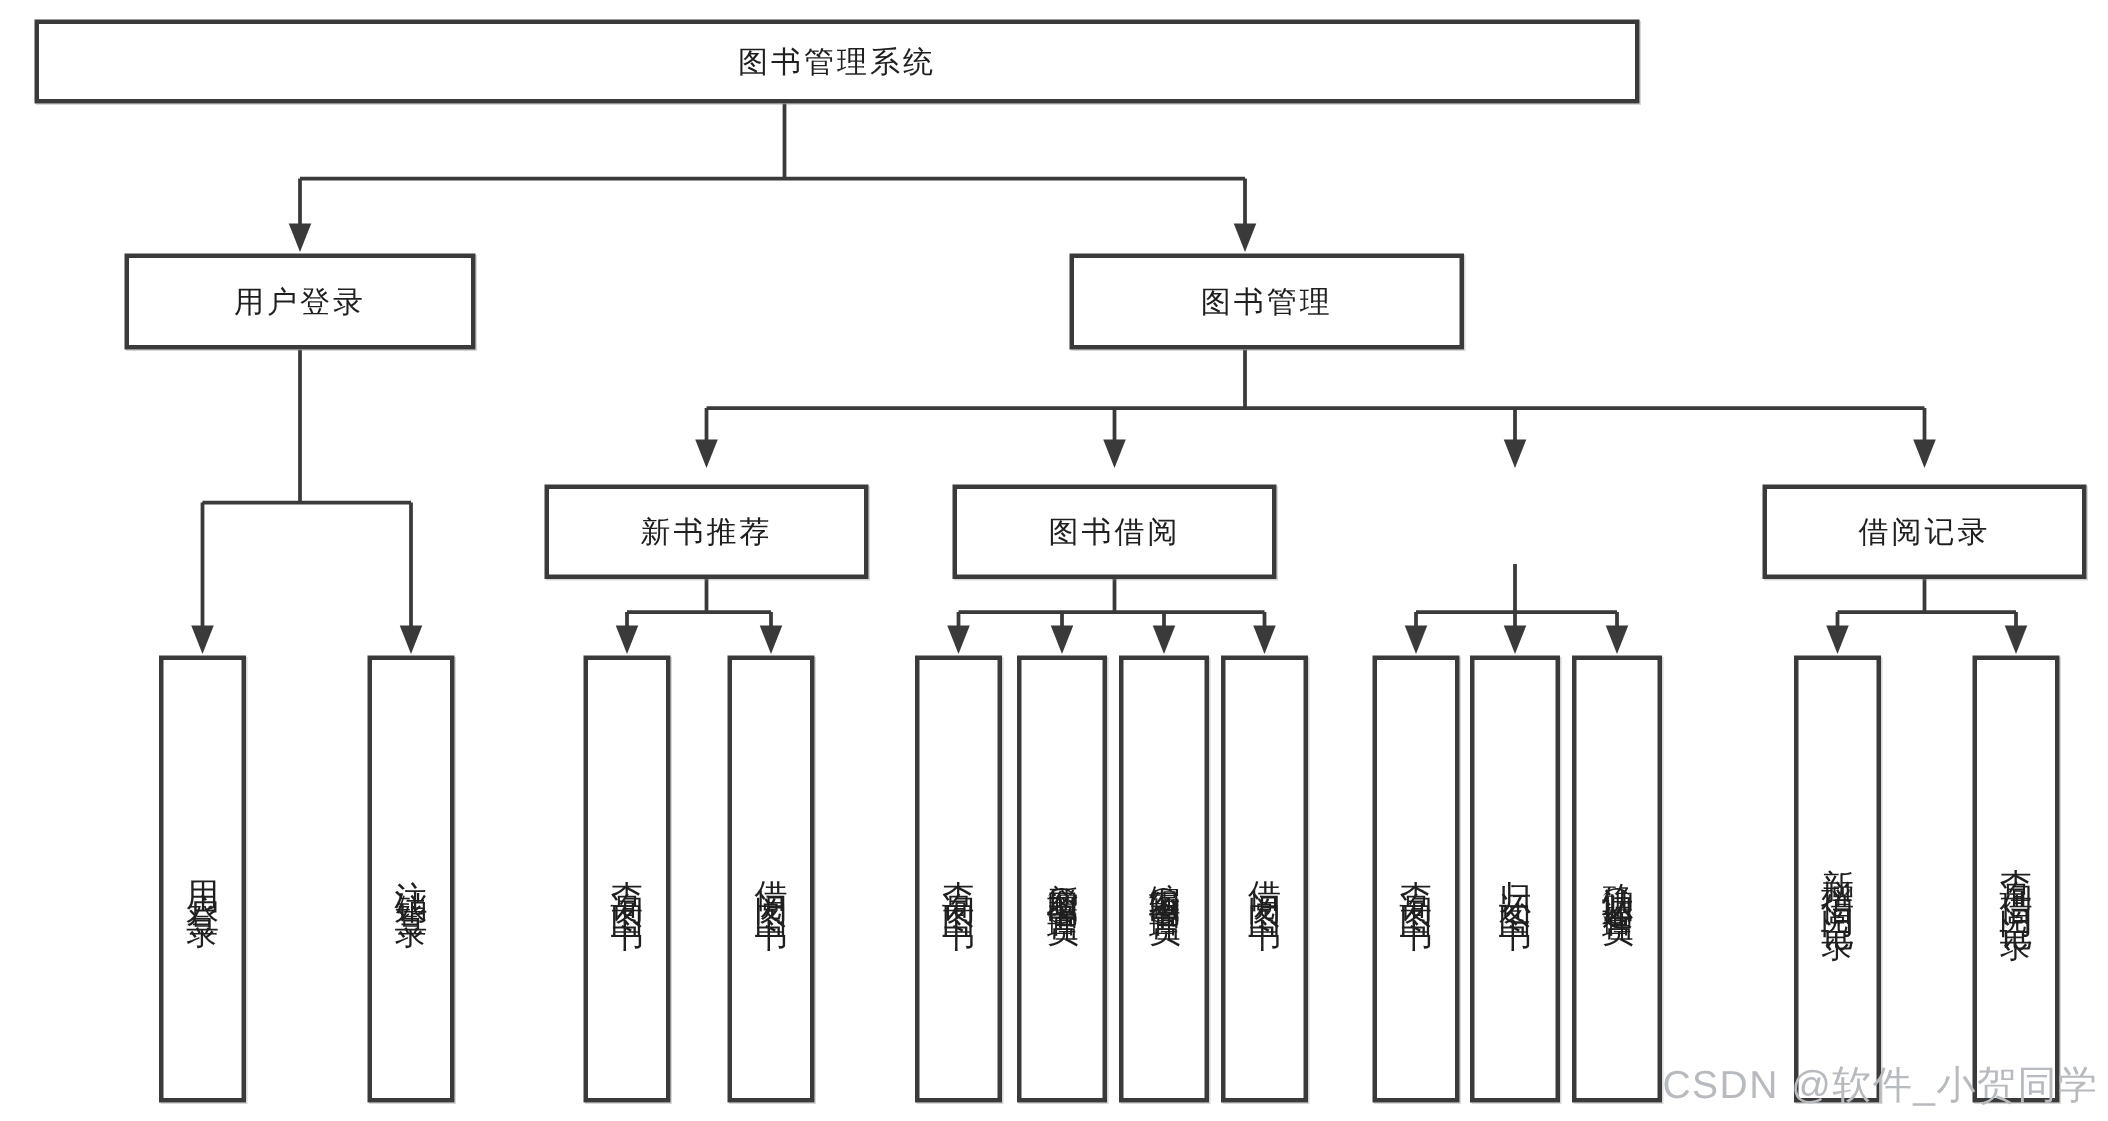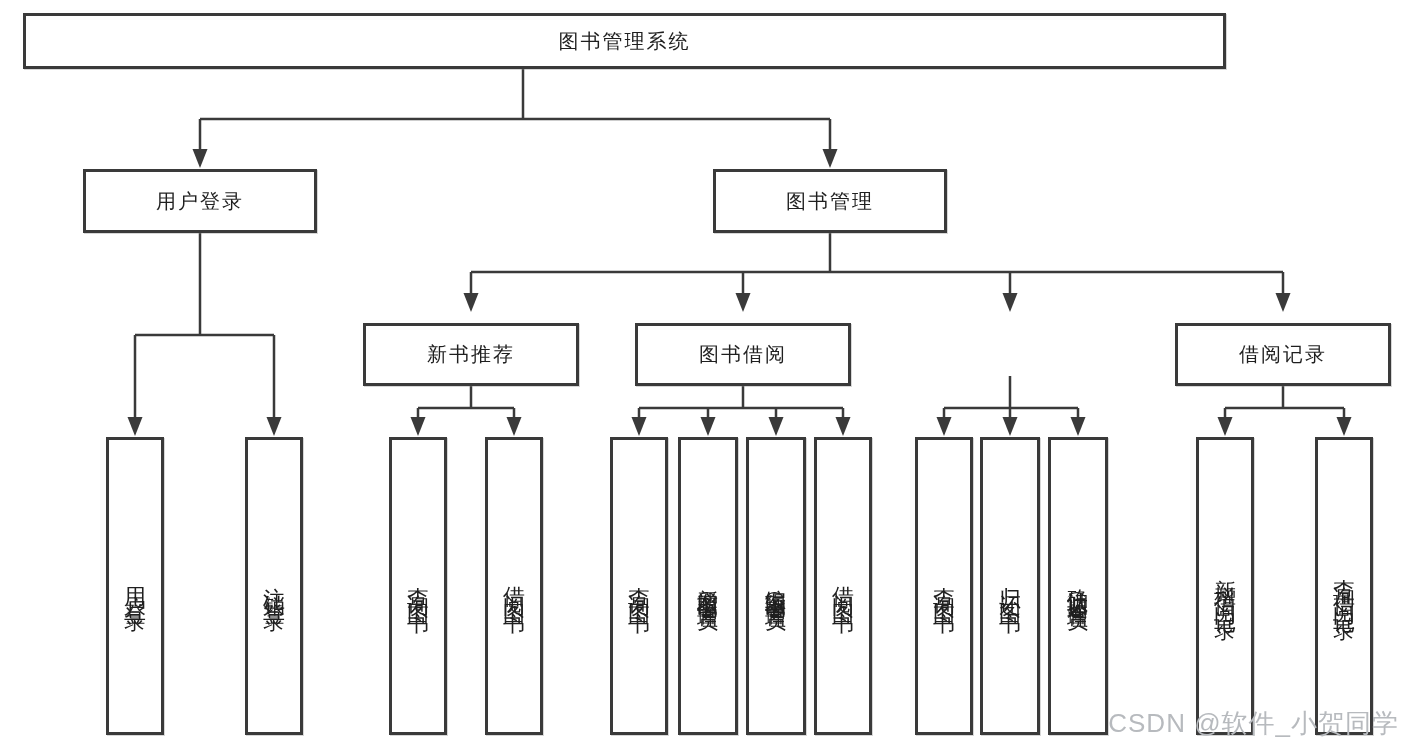--- a/index.html
+++ b/index.html
@@ -43,24 +43,24 @@
     text-orientation: mixed;
     font-size: 22px;
     letter-spacing: 0.38em;
     line-height: 1;
   }
   .vtext.tight {
     font-size: 21px;
     letter-spacing: 0.15em;
   }
   
-  #root-box   { left: 23px;  top: 13px;  width: 1203px; height: 56px; }
+  #root-box   { left: 23px;  top: 13px;  width: 1070px; height: 56px; }
   
   #n-user-login { left: 83px;  top: 169px; width: 234px; height: 64px; }
-  #n-book-mgmt  { left: 713px; top: 169px; width: 234px; height: 64px; }
+  #n-book-mgmt  { left: 713px; top: 169px; width: 263px; height: 64px; }
   
   .l3 { top: 323px; height: 63px; width: 216px; }
   #n-new-book       { left: 363px; }
   #n-book-borrow    { left: 635px; }
   #n-current-borrow { left: 902px; }
   #n-borrow-records { left: 1175px; }
   
   #l-a1 { left: 106px; }
   #l-a2 { left: 245px; }
   #l-b1 { left: 389px; }

